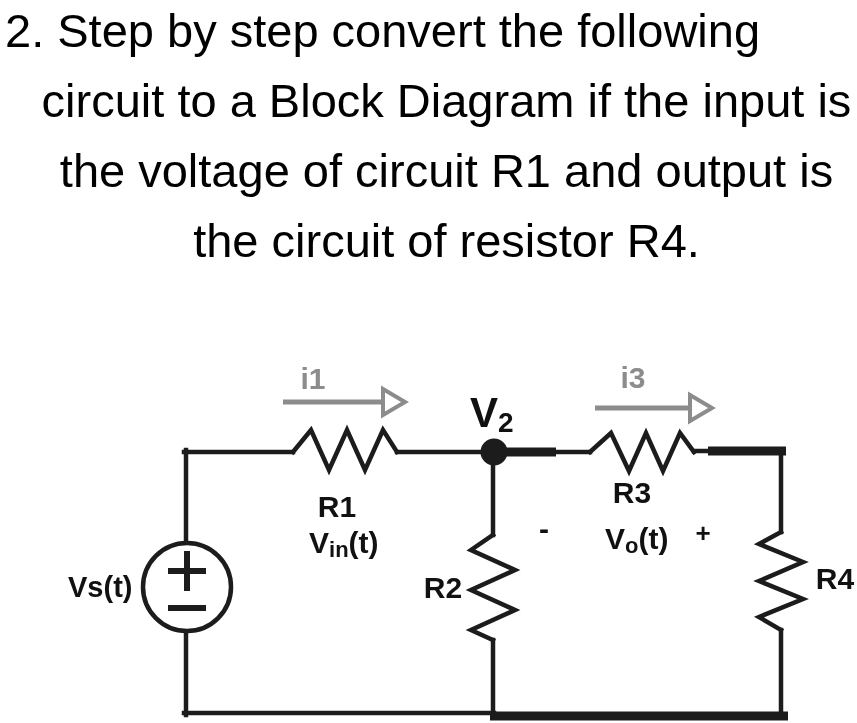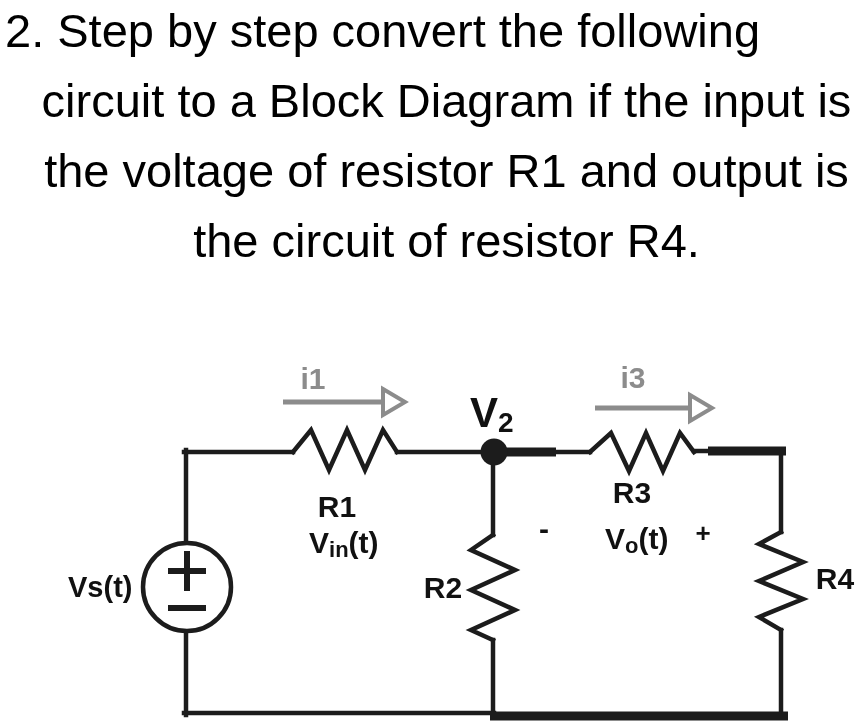--- a/index.html
+++ b/index.html
@@ -28,21 +28,21 @@
   svg text {
     font-family: "Liberation Sans", "DejaVu Sans", sans-serif;
   }
 </style>
 </head>
 <body>
 
 <div class="problem">
   <div class="line">2. Step by step convert the following</div>
   <div class="line indent">circuit to a Block Diagram if the input is</div>
-  <div class="line indent">the voltage of resistor R1 and output is</div>
+  <div class="line indent">the voltage of circuit R1 and output is</div>
   <div class="line indent">the circuit of resistor R4.</div>
 </div>
 
 <svg class="circuit" width="857" height="723" viewBox="0 0 857 723">
 
   <g fill="none" stroke-width="4.5" stroke-linecap="square" stroke-linejoin="miter" stroke="#1c1c1c">
     <path d="M186,450 V545"></path>
     <path d="M186,631 V715"></path>
     <path d="M184,452 H293"></path>
     <path d="M293,452 L311,430 L329,470 L347,430 L365,470 L383,430 L397,452"></path>

